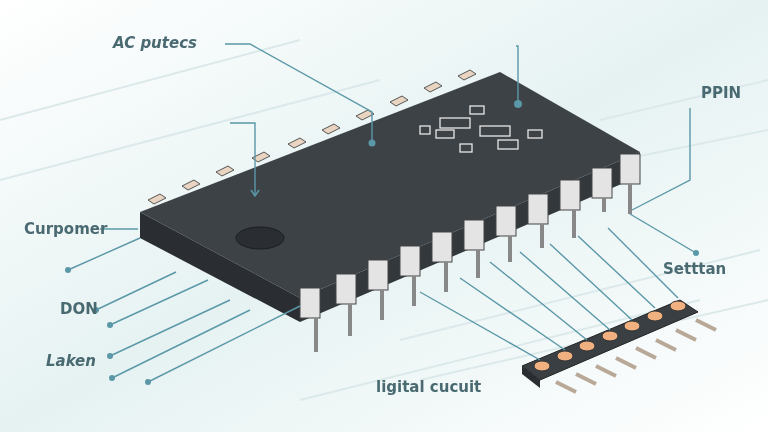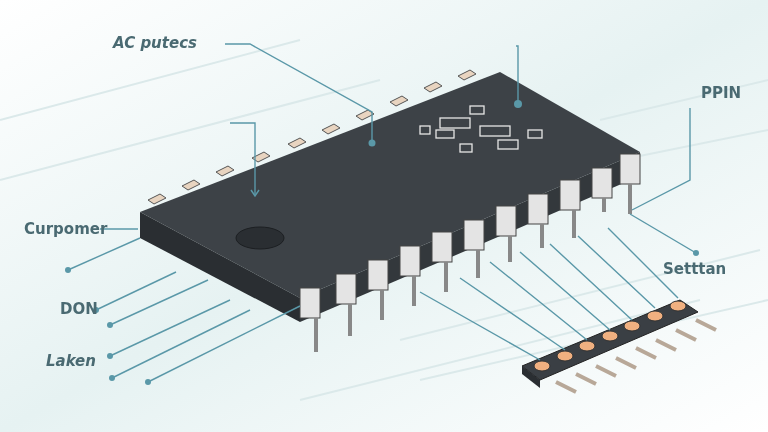--- a/index.html
+++ b/index.html
@@ -122,13 +122,14 @@
   </g>
   <path d="M251 190 l4 6 l4 -6" stroke="#5a98a8" fill="none" stroke-width="1.5"></path>
 </svg>
 
 <div class="lbl" style="left:113px;top:34px;font-style:italic;">AC putecs</div>
 <div class="lbl" style="left:701px;top:84px;">PPIN</div>
 <div class="lbl" style="left:24px;top:220px;">Curpomer</div>
 <div class="lbl" style="left:36px;top:300px;margin-left:24px;">DON</div>
 <div class="lbl" style="left:663px;top:260px;">Setttan</div>
 <div class="lbl" style="left:46px;top:352px;font-style:italic;">Laken</div>
+<div class="lbl" style="left:376px;top:378px;">ligital cucuit</div>
 </div>
 
 </body></html>

